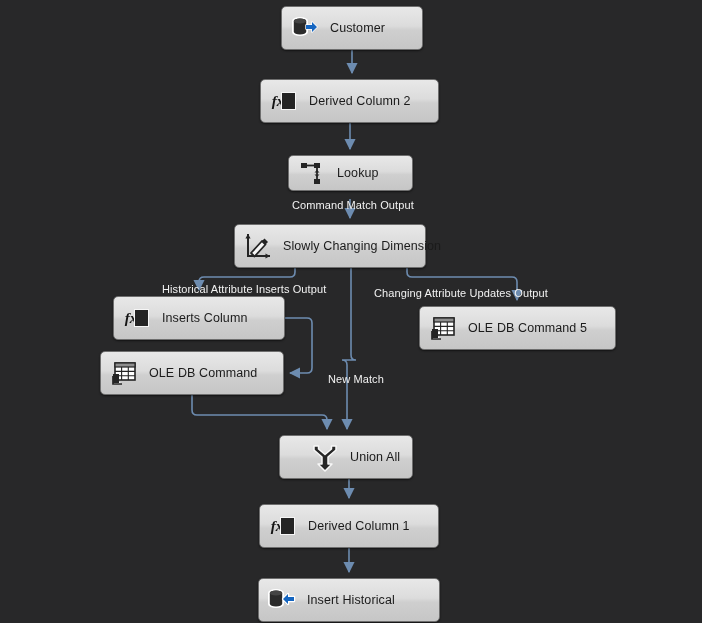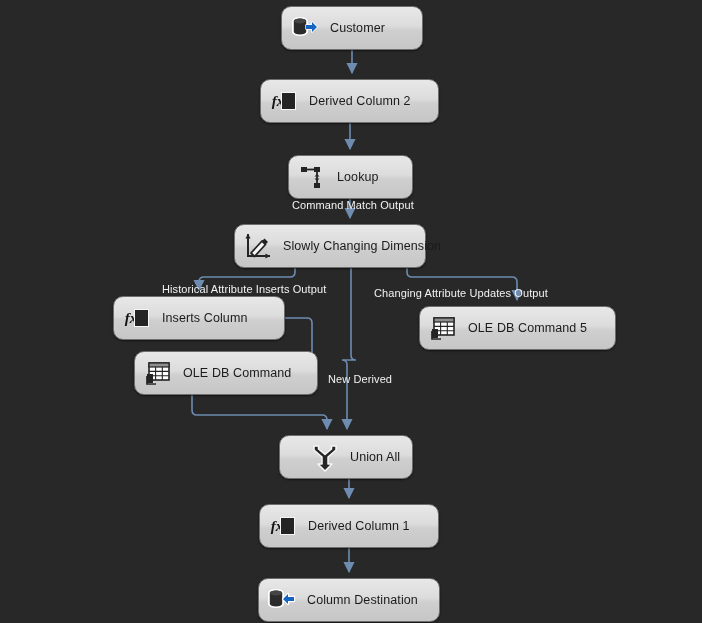--- a/index.html
+++ b/index.html
@@ -22,21 +22,21 @@
     width: 702px;
     height: 623px;
     pointer-events: none;
   }
   .node {
     position: absolute;
     box-sizing: border-box;
     display: flex;
     align-items: center;
     border: 1px solid #6e6e6e;
-    border-radius: 10px;
+    border-radius: 5px;
     background: linear-gradient(to bottom, #e8e8e8 0%, #dcdcdc 45%, #cfcfcf 55%, #c6c6c6 100%);
     box-shadow: 0 1px 2px rgba(0,0,0,0.55);
     padding: 0 14px 0 8px;
     z-index: 3;
   }
   .node-icon {
     width: 30px;
     height: 30px;
     flex: 0 0 30px;
     margin-right: 10px;
@@ -123,21 +123,21 @@
   <div class="node" style="left:260px; top:79px; width:179px; height:44px;">
     <span class="node-icon">
       <span class="fx-wrap">
           <span class="fx-text">fx</span>
           <span class="fx-sq"></span>
         </span>
     </span>
     <span class="node-label">Derived Column 2</span>
   </div>
 
-  <div class="node" style="left:288px; top:155px; width:125px; height:44px;">
+  <div class="node" style="left:288px; top:155px; width:125px; height:36px;">
     <span class="node-icon">
       <svg width="28" height="28" viewBox="0 0 28 28">
         <rect x="3" y="4" width="6" height="5" fill="#242424"></rect>
         <rect x="16" y="4" width="6" height="5" fill="#242424"></rect>
         <rect x="16" y="20" width="6" height="5" fill="#242424"></rect>
         <path d="M9 6.5 L16 6.5" stroke="#242424" stroke-width="1.8"></path>
         <path d="M19 9 L19 20" stroke="#242424" stroke-width="1.8"></path>
         <path d="M19 11 l-2.5 2.5 h5 z" fill="#242424"></path>
         <path d="M19 18 l-2.5 -2.5 h5 z" fill="#242424"></path>
       </svg>
@@ -174,21 +174,21 @@
         <rect x="5" y="4" width="20" height="17" fill="#fff" stroke="#242424" stroke-width="1.6"></rect>
         <rect x="5" y="4" width="20" height="4" fill="#8e8e8e" stroke="#242424" stroke-width="1.2"></rect>
         <path d="M11.6 8 L11.6 21 M18.3 8 L18.3 21 M5 12.4 L25 12.4 M5 16.7 L25 16.7" stroke="#242424" stroke-width="1.1"></path>
         <path d="M3 17 L3 25 L12 25" stroke="#242424" stroke-width="1.7" fill="#f3f3f3"></path>
         <path d="M3 15 L9 15 L9 24 L3 24 Z" fill="#242424"></path>
       </svg>
     </span>
     <span class="node-label">OLE DB Command 5</span>
   </div>
 
-  <div class="node" style="left:100px; top:351px; width:184px; height:44px;margin-left:34px;">
+  <div class="node" style="left:100px; top:351px; width:184px; height:44px;">
     <span class="node-icon">
       <svg width="28" height="28" viewBox="0 0 28 28">
         <rect x="5" y="4" width="20" height="17" fill="#fff" stroke="#242424" stroke-width="1.6"></rect>
         <rect x="5" y="4" width="20" height="4" fill="#8e8e8e" stroke="#242424" stroke-width="1.2"></rect>
         <path d="M11.6 8 L11.6 21 M18.3 8 L18.3 21 M5 12.4 L25 12.4 M5 16.7 L25 16.7" stroke="#242424" stroke-width="1.1"></path>
         <path d="M3 17 L3 25 L12 25" stroke="#242424" stroke-width="1.7" fill="#f3f3f3"></path>
         <path d="M3 15 L9 15 L9 24 L3 24 Z" fill="#242424"></path>
       </svg>
     </span>
     <span class="node-label">OLE DB Command</span>
@@ -218,21 +218,21 @@
       <svg width="28" height="26" viewBox="0 0 28 26">
         <ellipse cx="8" cy="6" rx="7" ry="3.1" fill="#fff" stroke="#fff" stroke-width="2"></ellipse>
         <path d="M1 6 L1 17 A7 3.1 0 0 0 15 17 L15 6" fill="#fff" stroke="#fff" stroke-width="2"></path>
         <ellipse cx="8" cy="6" rx="6.2" ry="2.6" fill="#2b2b2b"></ellipse>
         <path d="M1.8 6 L1.8 16.8 A6.2 2.7 0 0 0 14.2 16.8 L14.2 6" fill="#2b2b2b"></path>
         <ellipse cx="8" cy="6" rx="6.2" ry="2.6" fill="#454545"></ellipse>
         <path d="M26 10 L20 10 L20 7 L15 12 L20 17 L20 14 L26 14 Z" fill="#fff" stroke="#fff" stroke-width="2.4" stroke-linejoin="round"></path>
         <path d="M26 10 L20 10 L20 7 L15 12 L20 17 L20 14 L26 14 Z" fill="#1565c0"></path>
       </svg>
     </span>
-    <span class="node-label">Column Destination</span>
+    <span class="node-label">Insert Historical</span>
   </div>
 
   <div class="edge-label" style="left:292px; top:199px;">Command Match Output</div>
   <div class="edge-label" style="left:374px; top:287px;">Changing Attribute Updates Output</div>
   <div class="edge-label" style="left:162px; top:283px;">Historical Attribute Inserts Output</div>
-  <div class="edge-label" style="left:328px; top:373px;">New Derived</div>
+  <div class="edge-label" style="left:328px; top:373px;">New Match</div>
 
 </div>
 
 </body></html>

